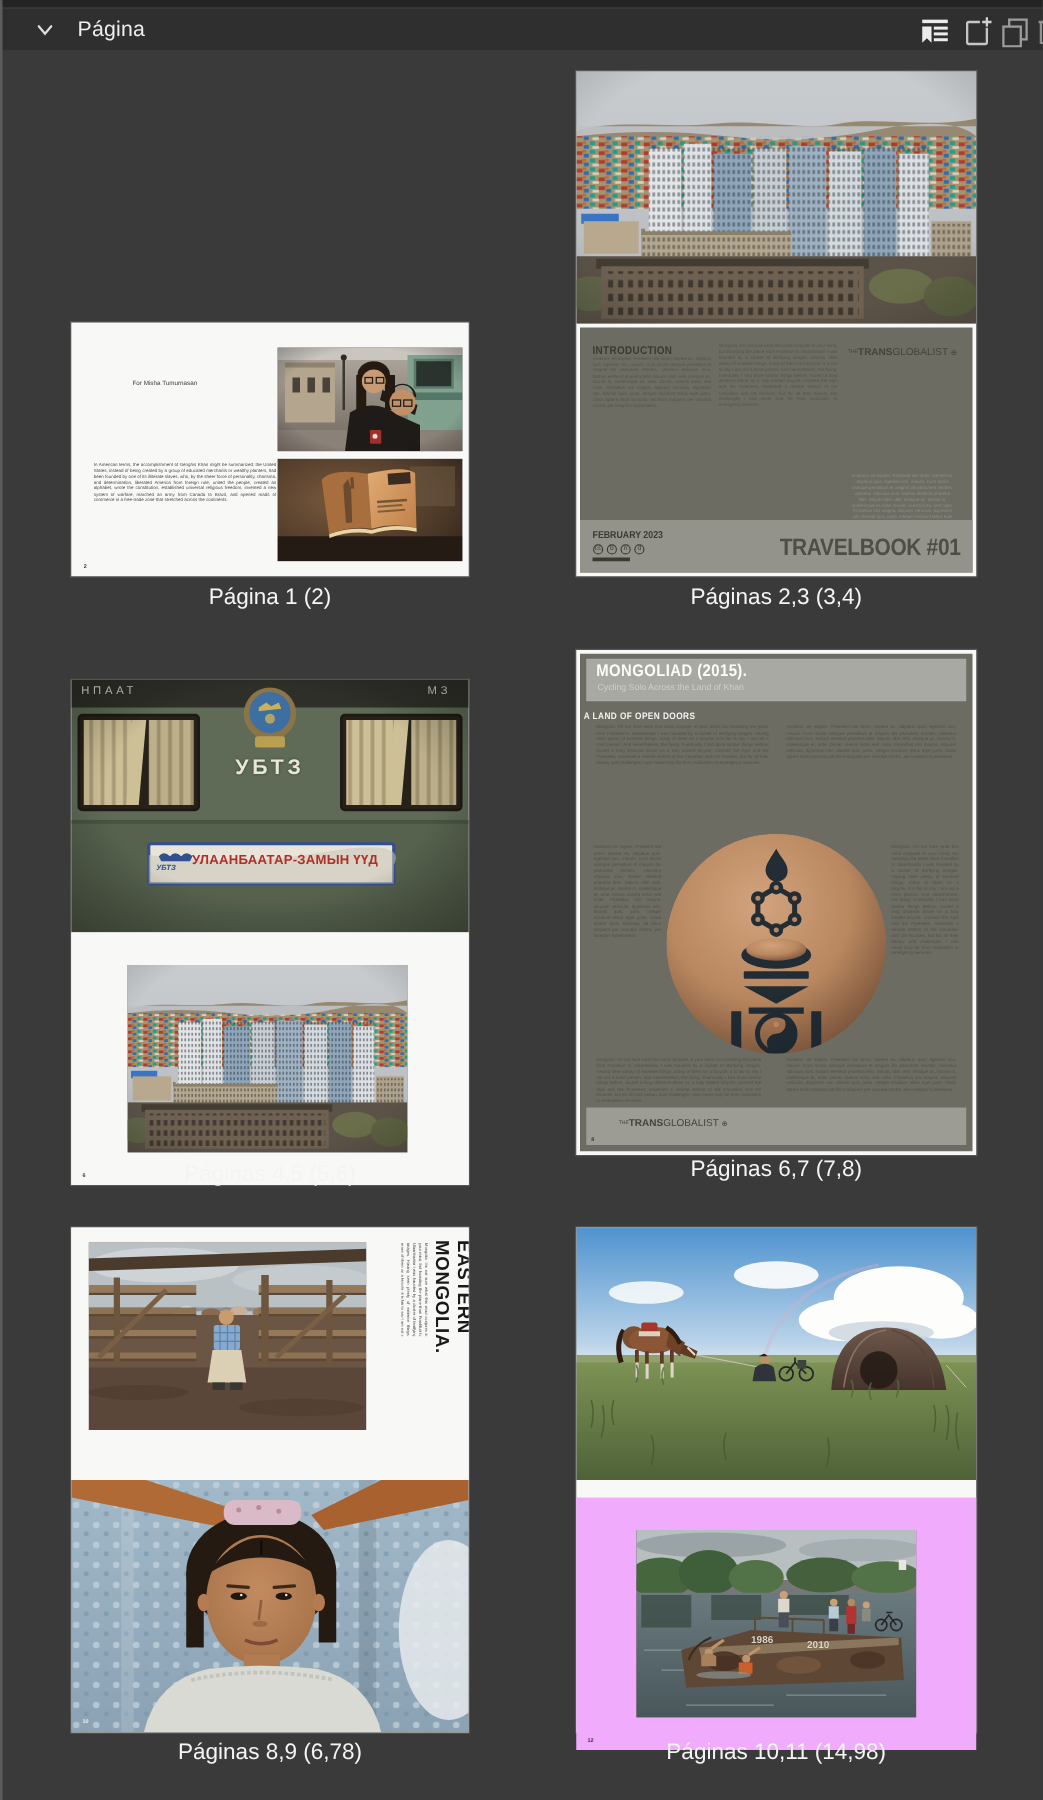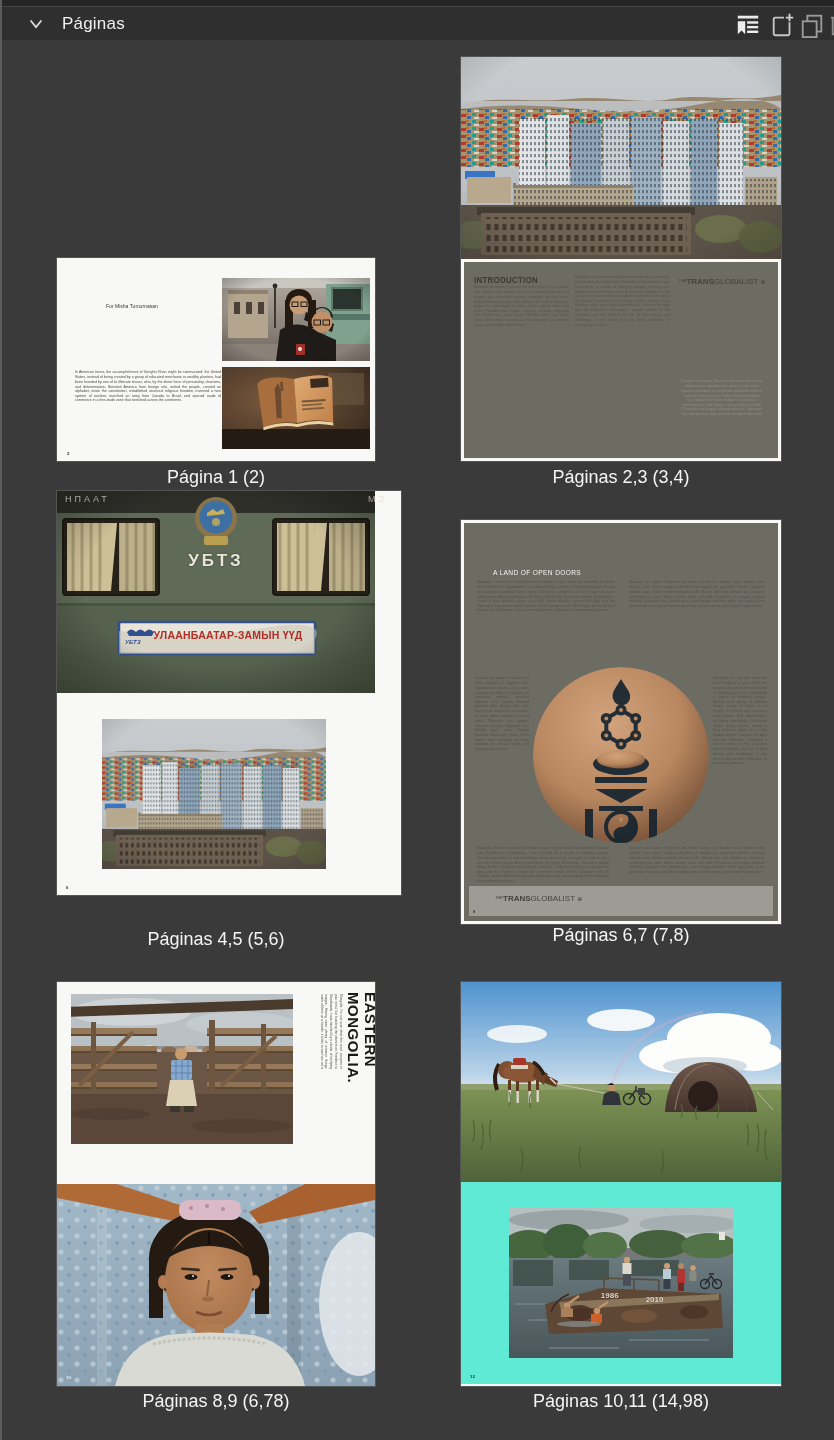--- a/index.html
+++ b/index.html
@@ -40,21 +40,21 @@
           line-height:1.5;color:#4a4a44;text-align:justify;}
 </style>
 </head>
 <body>
 
 <div class="abs" id="topstrip"></div>
 <div class="abs" id="hdr">
   <svg class="abs" style="left:28px;top:10px" width="16" height="14" viewBox="0 0 16 14">
     <path d="M3,4 L8,10 L13,4" stroke="#dedede" stroke-width="1.8" fill="none" stroke-linecap="round"></path>
   </svg>
-  <span class="abs" id="hdr-title">Páginas</span>
+  <span class="abs" id="hdr-title">Página</span>
 
   <svg class="hicon" style="left:735px" viewBox="0 0 28 28">
     <rect x="3" y="4" width="22" height="3" fill="#ececec"></rect>
     <rect x="13" y="10" width="12" height="2.6" fill="#ececec"></rect>
     <rect x="13" y="15" width="12" height="2.6" fill="#ececec"></rect>
     <rect x="13" y="20" width="12" height="2.6" fill="#ececec"></rect>
     <polygon points="3,10 11,10 11,24 7,20 3,24" fill="#ececec"></polygon>
   </svg>
   <svg class="hicon" style="left:770px" viewBox="0 0 28 28">
     <rect x="4" y="6" width="17" height="19" rx="1.5" fill="none" stroke="#c6c6c6" stroke-width="2"></rect>
@@ -258,25 +258,37 @@
       <div class="tb ctr" style="left:0;top:48px;width:94px;height:7px"></div>
       <div class="tb ctr" style="left:0;top:55px;width:94px;height:7px"></div>
       <div class="tb ctr" style="left:0;top:70px;width:94px;height:7px"></div>
       <div class="tb ctr" style="left:0;top:77px;width:94px;height:7px"></div>
       <div class="tb ctr" style="left:0;top:84px;width:94px;height:7px"></div>
       <div class="tb" style="left:6px;top:102px;width:82px;height:36px">
         <div class="mtx ctr" style="color:#8d8d83">Vivamus vel sapien. Praesent nisl tortor, laoreet eu, dapibus quis, egestas non, mauris. Cum sociis natoque penatibus et magnis dis parturient montes, nascetur ridiculus mus. Nullam eleifend pharetra felis. Mauris nibh velit, tristique ac, lacinia in, scelerisque et, ante. Donec viverra tortor sed nulla. Phasellus nisi magna, aliquam vehicula, dignissim nec, blandit quis, justo. Integer tincidunt tellus eget justo. Class aptent taciti sociosqu ad litora torquent per conubia nostra, per inceptos hymenaeos.</div>
       </div>
     </div>
 
+    <div class="ftr" style="left:3px;top:157px;width:314px;height:42px">
+      <div class="ov" style="left:10px;top:7px;font-size:8px;font-weight:bold;color:#3a3a34">
+        <span class="cond">FEBRUARY 2023</span>
+      </div>
+      <div class="ov" style="left:10px;top:19px">
+        <span class="ccdot">cc</span><span class="ccdot">b</span><span class="ccdot">n</span><span class="ccdot">d</span>
+      </div>
+      <div class="ov" style="left:10px;top:30px;width:30px;height:3px;background:#3a3a34"></div>
+      <div class="ov" style="right:10px;top:12px;font-size:19px;font-weight:bold;color:#4e4e47;letter-spacing:-.3px">
+        <span class="condr">TRAVELBOOK #01</span>
+      </div>
+    </div>
   </div>
 </div>
 <div class="lbl" style="left:441px;top:467px;width:360px">Páginas 2,3 (3,4)</div>
 
-<div class="thumb" id="t3" style="left:57px;top:491px;width:344px;height:404px">
+<div class="thumb" id="t3" style="left:57px;top:544px;width:318px;height:404px">
 
   <div class="half" style="top:0">
     <div class="photo" style="left:0;top:0;width:318px;height:202px">
       <svg viewBox="0 0 318 202" preserveAspectRatio="none">
         <defs>
           <radialGradient id="tr-vig" cx="50%" cy="45%" r="75%">
             <stop offset=".55" stop-color="rgba(0,0,0,0)"></stop>
               <stop offset="1" stop-color="rgba(15,18,10,.45)"></stop>
           </radialGradient>
           <pattern id="curt" width="9" height="70" patternUnits="userSpaceOnUse">
@@ -326,21 +338,27 @@
     <div class="ov tb" style="left:45px;top:180px;width:80px;height:8px">
       
     </div>
     <span class="pn" style="left:9px;bottom:5px;color:#333">6</span>
   </div>
 </div>
 <div class="lbl" style="left:37px;top:929px;width:358px">Páginas 4,5 (5,6)</div>
 
 <div class="thumb" id="t4" style="left:461px;top:520px;width:320px;height:404px">
   <div class="olive" style="left:3px;top:3px;width:314px;height:398px"></div>
-  <div class="ov" style="left:32px;top:48px;font-size:7.5px;font-weight:normal;color:#f4f4f0;letter-spacing:.4px">
+  <div class="band" style="left:8px;top:7px;width:304px;height:34px">
+    <div class="ov" style="left:8px;top:2px;font-size:13.5px;font-weight:bold;color:#fcfcfa;letter-spacing:.4px">
+      <span class="cond">MONGOLIAD (2015).</span>
+    </div>
+    <div class="ov" style="left:9px;top:20px;font-size:7px;color:#cfcfca">Cycling Solo Across the Land of Khan</div>
+  </div>
+  <div class="ov" style="left:6px;top:48px;font-size:7.5px;font-weight:bold;color:#f4f4f0;letter-spacing:.4px">
     <span class="cond">A LAND OF OPEN DOORS</span>
   </div>
   <div class="tb" style="left:16px;top:60px;width:138px;height:92px">
     <div class="mtx" style="color:#52524a">Mongolia. I'm not sure what this word conjures in your mind, but boarding the plane from Frankfurt to Ulaanbaatar I was haunted by a cluster of terrifying images. Having seen plenty of extreme things, many of them on a bicycle, it is fair to say I am not a timid person. And nevertheless, the flying. Eventually I had done similar things before, toured a long distance alone on a fully loaded bicycle, crossed the Alps and the Pyrenees, traversed a remote stretch of the Canadian and US Rockies, but for all their beauty and challenges I was never truly far from civilization or emergency services.</div>
   </div>
   <div class="tb" style="left:168px;top:60px;width:136px;height:92px">
     <div class="mtx" style="color:#52524a">Vivamus vel sapien. Praesent nisl tortor, laoreet eu, dapibus quis, egestas non, mauris. Cum sociis natoque penatibus et magnis dis parturient montes, nascetur ridiculus mus. Nullam eleifend pharetra felis. Mauris nibh velit, tristique ac, lacinia in, scelerisque et, ante. Donec viverra tortor sed nulla. Phasellus nisi magna, aliquam vehicula, dignissim nec, blandit quis, justo. Integer tincidunt tellus eget justo. Class aptent taciti sociosqu ad litora torquent per conubia nostra, per inceptos hymenaeos.</div>
   </div>
   <div class="tb" style="left:14px;top:156px;width:54px;height:140px">
     <div class="mtx" style="color:#52524a">Vivamus vel sapien. Praesent nisl tortor, laoreet eu, dapibus quis, egestas non, mauris. Cum sociis natoque penatibus et magnis dis parturient montes, nascetur ridiculus mus. Nullam eleifend pharetra felis. Mauris nibh velit, tristique ac, lacinia in, scelerisque et, ante. Donec viverra tortor sed nulla. Phasellus nisi magna, aliquam vehicula, dignissim nec, blandit quis, justo. Integer tincidunt tellus eget justo. Class aptent taciti sociosqu ad litora torquent per conubia nostra, per inceptos hymenaeos.</div>
@@ -642,21 +660,21 @@
           <path d="M48,124 q3,-8 0,-14"></path>
             <path d="M70,126 q-3,-8 0,-14"></path>
         </g>
       </svg>
     </div>
     <div class="ov tb" style="right:6px;bottom:7px;width:80px;height:8px;text-align:right">
       
     </div>
   </div>
 
-  <div class="half" style="top:200px;background:#5eead4">
+  <div class="half" style="top:216px;background:#f0abfc">
     <div class="photo" style="left:48px;top:26px;width:224px;height:150px">
       <svg viewBox="0 0 224 150" preserveAspectRatio="none">
         <defs>
           <linearGradient id="wt" x1="0" y1="0" x2="0" y2="1">
             <stop offset="0" stop-color="#70808466"></stop>
               <stop offset="0" stop-color="#6a7a7e"></stop>
               <stop offset="1" stop-color="#49575b"></stop>
           </linearGradient>
         </defs>
         <rect width="224" height="40" fill="#b7bfc1"></rect>

